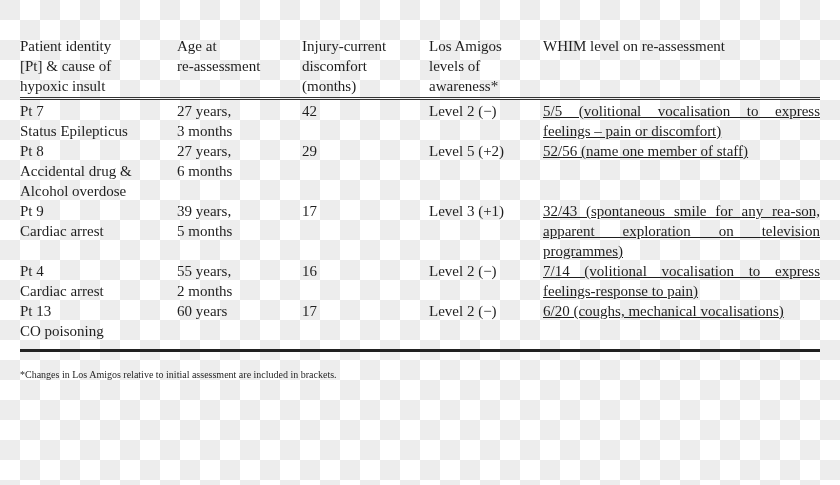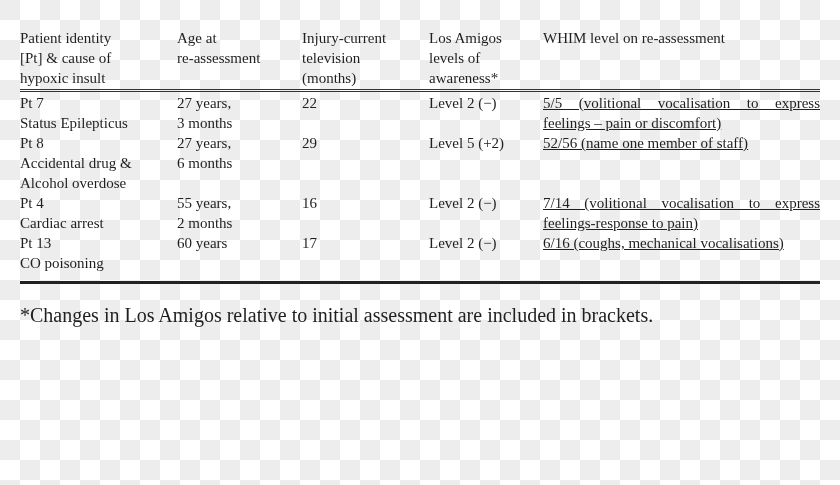--- a/index.html
+++ b/index.html
@@ -21,21 +21,21 @@
       position: relative;
     }
     
     body {
       background-image: conic-gradient(#ffffff 0 25%, #ededed 0 50%, #ffffff 0 75%, #ededed 0);
       background-position: 20px 20px;
     }
     .doc {
       position: absolute;
       left: 20px;
-      top: 28px;
+      top: 36px;
       width: 688px;
     }
     table {
       border-collapse: collapse;
       width: 800px;
       table-layout: fixed;
       font-size: 15px;
       line-height: 20px;
     }
     col.c1 { width: 157px; }
@@ -65,23 +65,23 @@
       text-align-last: left;
       text-decoration: underline;
     }
     tbody tr:first-child td { padding-top: 1px; }
     tbody tr.last td { padding-bottom: 8px; }
     tbody tr.last {
       border-bottom: 3px solid #222;
     }
     .line { display: block; white-space: nowrap; }
     .footnote {
-      font-size: 20px;
+      font-size: 10px;
       line-height: 18px;
-      margin-top: 22px;
+      margin-top: 14px;
       white-space: nowrap;
     }
   </style>
 </head>
 <body>
 
 <div class="doc">
   <table>
     <colgroup>
       <col class="c1">
@@ -96,21 +96,21 @@
           <span class="line">Patient identity</span>
           <span class="line">[Pt] &amp; cause of</span>
           <span class="line">hypoxic insult</span>
         </th>
         <th>
           <span class="line">Age at</span>
           <span class="line">re-assessment</span>
         </th>
         <th>
           <span class="line">Injury-current</span>
-          <span class="line">television</span>
+          <span class="line">discomfort</span>
           <span class="line">(months)</span>
         </th>
         <th>
           <span class="line">Los Amigos</span>
           <span class="line">levels of</span>
           <span class="line">awareness*</span>
         </th>
         <th>
           <span class="line">WHIM level on re-assessment</span>
         </th>
@@ -120,40 +120,53 @@
 
       <tr>
         <td>
           <span class="line">Pt 7</span>
           <span class="line">Status Epilepticus</span>
         </td>
         <td>
           <span class="line">27 years,</span>
           <span class="line">3 months</span>
         </td>
-        <td>22</td>
+        <td>42</td>
         <td>Level 2 (−)</td>
         <td class="whim">5/5 (volitional vocalisation to express feelings – pain or discomfort)</td>
       </tr>
 
       <tr>
         <td>
           <span class="line">Pt 8</span>
           <span class="line">Accidental drug &amp;</span>
           <span class="line">Alcohol overdose</span>
         </td>
         <td>
           <span class="line">27 years,</span>
           <span class="line">6 months</span>
         </td>
         <td>29</td>
         <td>Level 5 (+2)</td>
         <td class="whim">52/56 (name one member of staff)</td>
       </tr>
 
+      <tr>
+        <td>
+          <span class="line">Pt 9</span>
+          <span class="line">Cardiac arrest</span>
+        </td>
+        <td>
+          <span class="line">39 years,</span>
+          <span class="line">5 months</span>
+        </td>
+        <td>17</td>
+        <td>Level 3 (+1)</td>
+        <td class="whim">32/43 (spontaneous smile for any rea-son, apparent exploration on television programmes)</td>
+      </tr>
 
       <tr>
         <td>
           <span class="line">Pt 4</span>
           <span class="line">Cardiac arrest</span>
         </td>
         <td>
           <span class="line">55 years,</span>
           <span class="line">2 months</span>
         </td>
@@ -167,18 +180,18 @@
       <tr class="last">
         <td>
           <span class="line">Pt 13</span>
           <span class="line">CO poisoning</span>
         </td>
         <td>
           <span class="line">60 years</span>
         </td>
         <td>17</td>
         <td>Level 2 (−)</td>
-        <td class="whim">6/16 (coughs, mechanical vocalisations)</td>
+        <td class="whim">6/20 (coughs, mechanical vocalisations)</td>
       </tr>
     </tbody>
   </table>
   <div class="footnote">*Changes in Los Amigos relative to initial assessment are included in brackets.</div>
 </div>
 
 </body></html>

